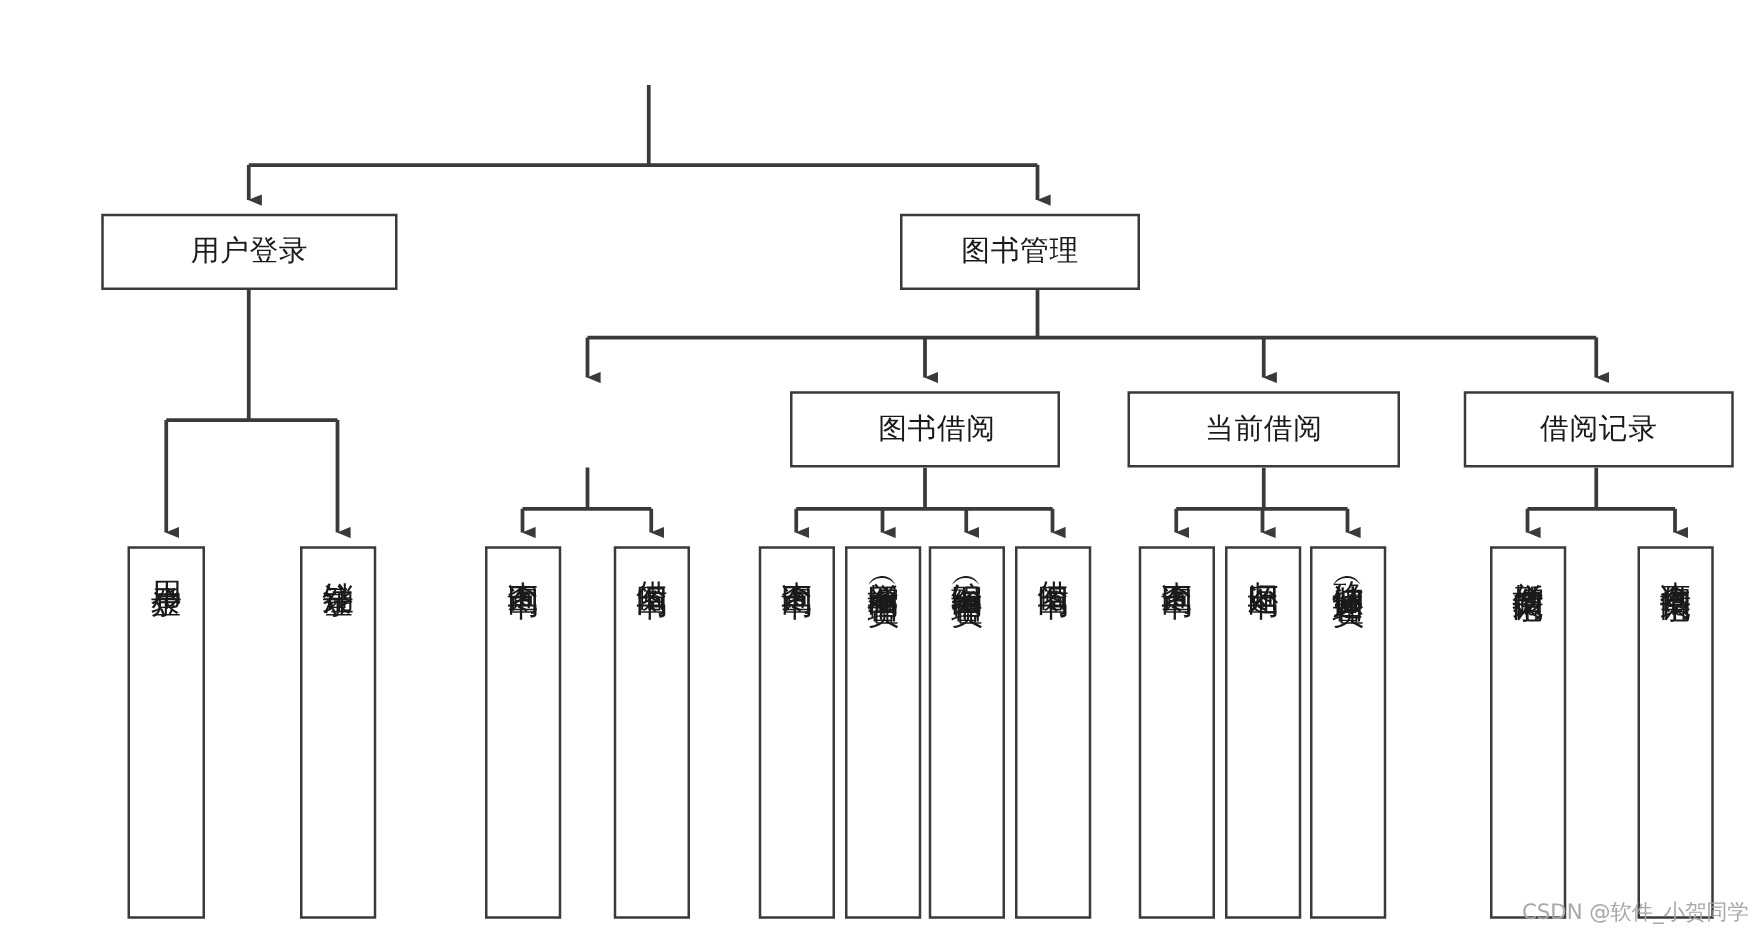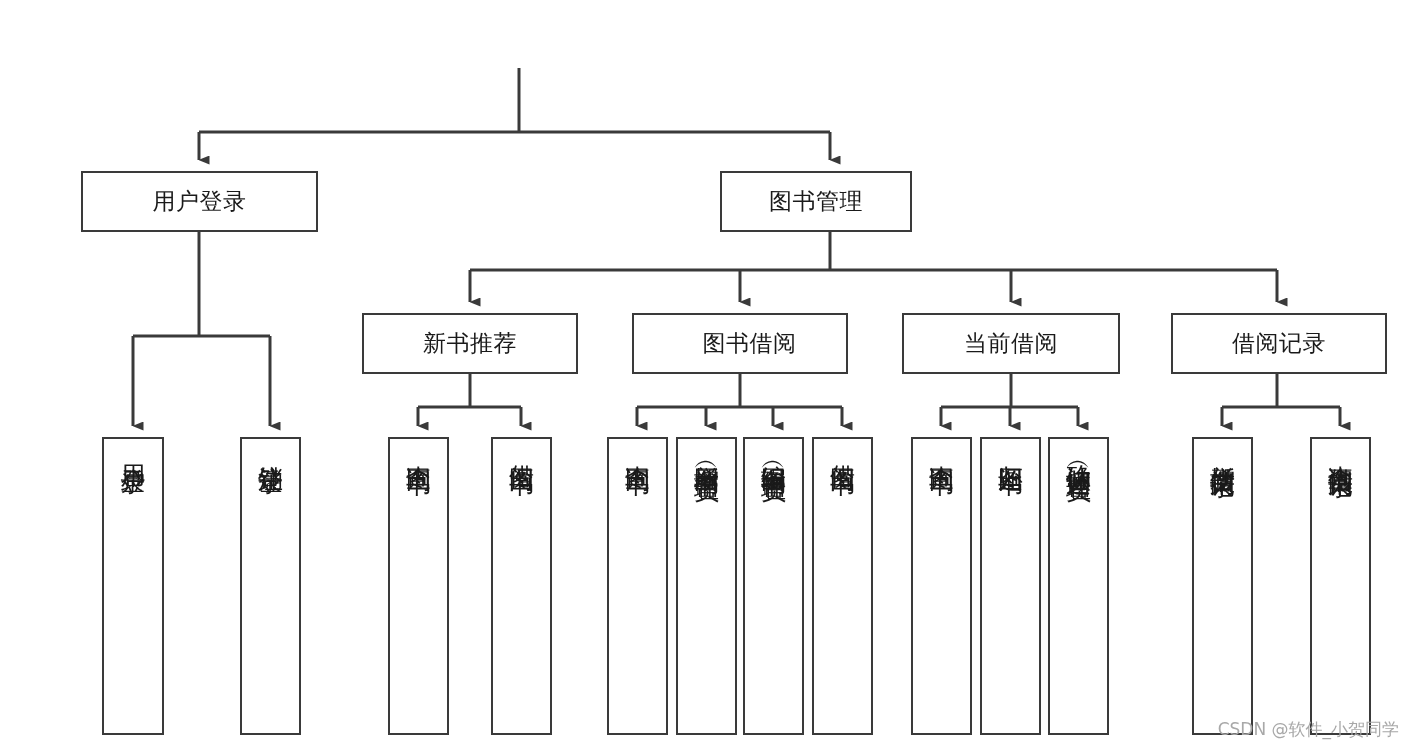--- a/index.html
+++ b/index.html
@@ -126,23 +126,20 @@
 
 
   <div class="node horizontal" style="left:81px; top:171px; width:237px; height:61px;">
     <span class="node-label">用户登录</span>
   </div>
 
   <div class="node horizontal" style="left:720px; top:171px; width:192px; height:61px;">
     <span class="node-label">图书管理</span>
   </div>
 
-  <div class="node horizontal" style="left:362px; top:313px; width:216px; height:61px;">
-    <span class="node-label">新书推荐</span>
-  </div>
 
   <div class="node horizontal" style="left:632px; top:313px; width:216px; height:61px;padding-left:19px;">
     <span class="node-label">图书借阅</span>
   </div>
 
   <div class="node horizontal" style="left:1171px; top:313px; width:216px; height:61px;">
     <span class="node-label">借阅记录</span>
   </div>
 
   <div class="node horizontal" style="left:902px; top:313px; width:218px; height:61px;">

